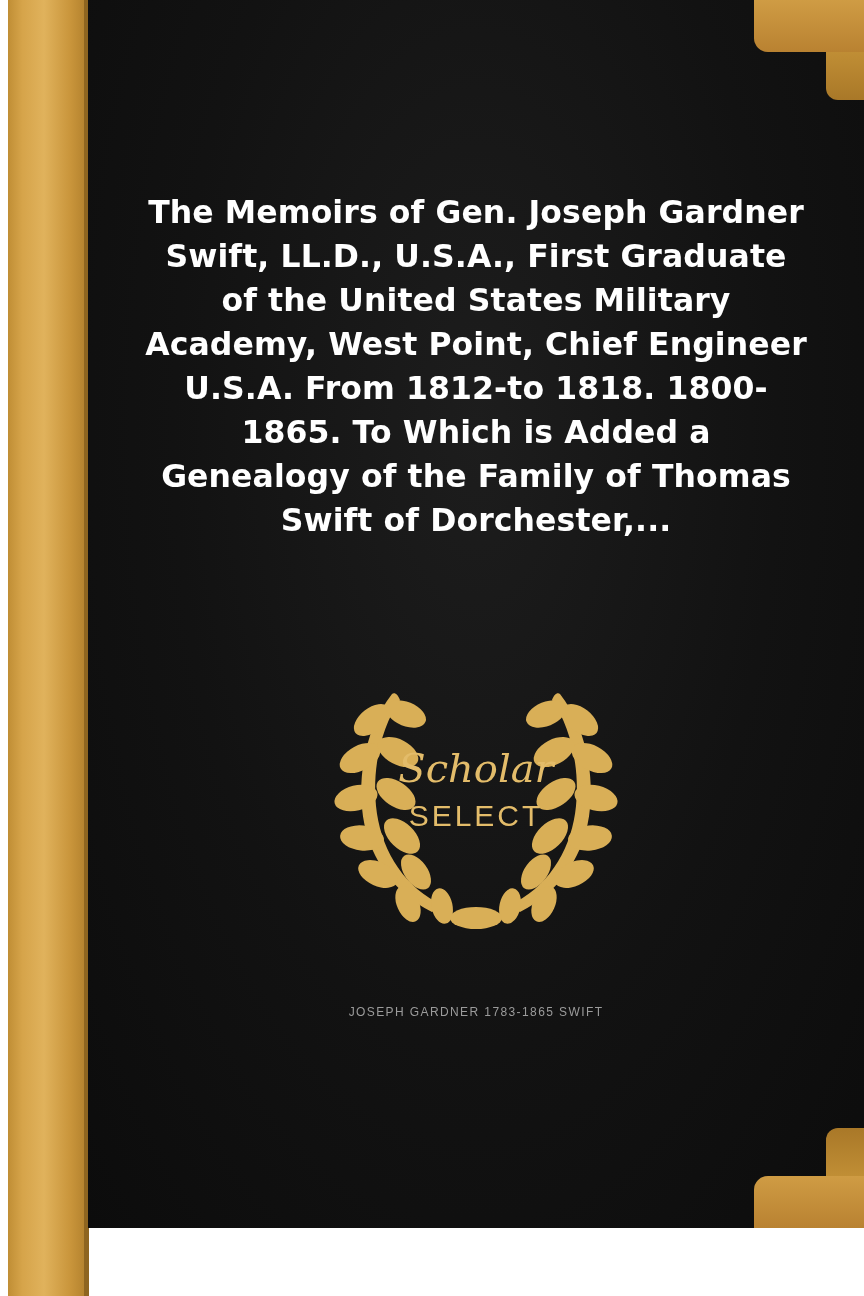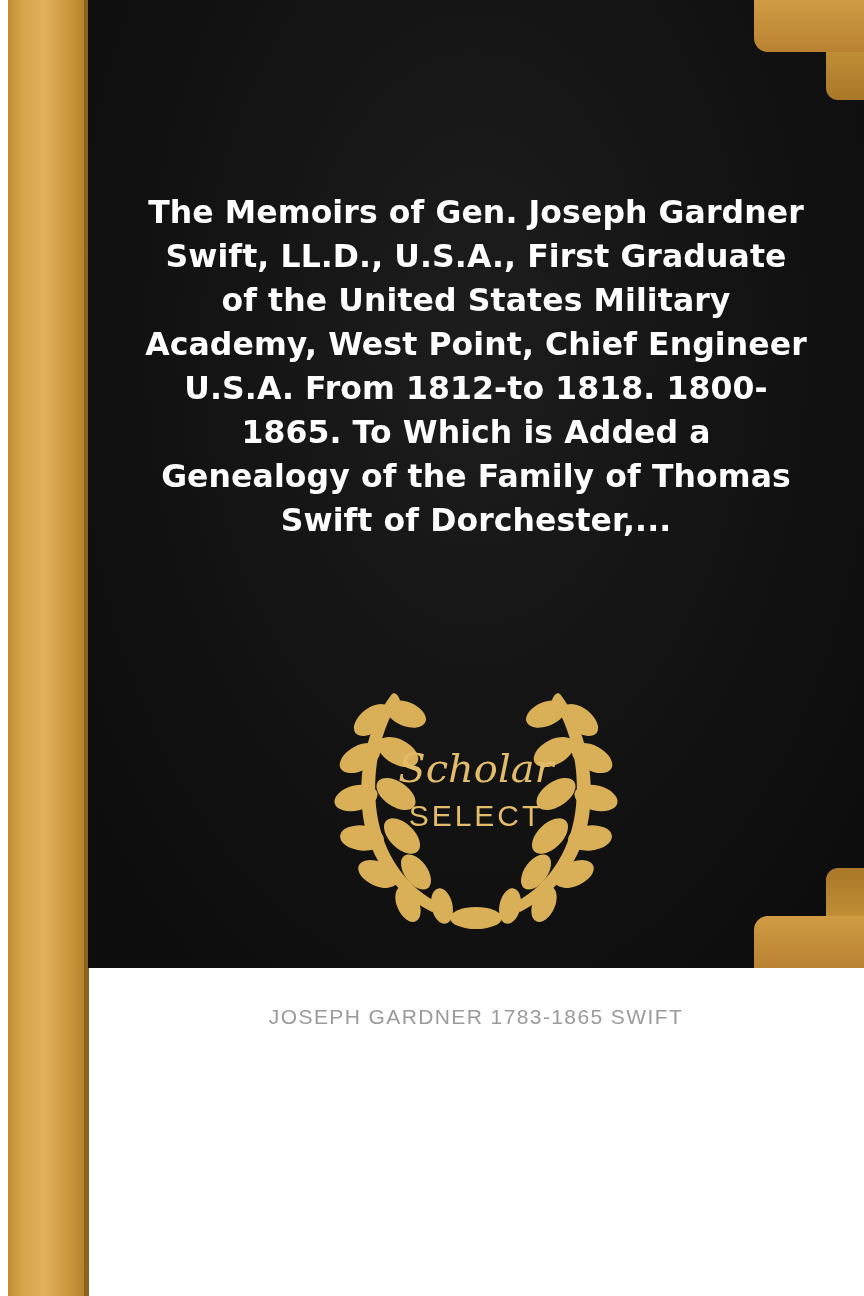--- a/index.html
+++ b/index.html
@@ -46,21 +46,21 @@
     height: 1296px;
     background: #8e6520;
   }
 
   
   .cover-panel {
     position: absolute;
     left: 88px;
     top: 0;
     width: 776px;
-    height: 968px;
+    height: 1228px;
     background: #141414;
     background-image: radial-gradient(ellipse at 50% 35%, #1d1d1d 0%, #121212 55%, #0c0c0c 100%);
   }
 
   
   .corner-tab {
     position: absolute;
     right: 0;
     width: 110px;
     background: linear-gradient(to bottom, #cf9c44, #b98231);
@@ -134,21 +134,21 @@
   }
 
   .author {
     position: absolute;
     left: 0;
     top: 1005px;
     width: 776px;
     text-align: center;
     color: #9b9b9b;
     font-family: "Liberation Sans", sans-serif;
-    font-size: 21px;
+    font-size: 12px;
     letter-spacing: 1.4px;
   }
 </style>
 </head>
 <body>
 
 <div class="book-cover">
   <div class="page-bg"></div>
 
   <div class="spine"></div>

